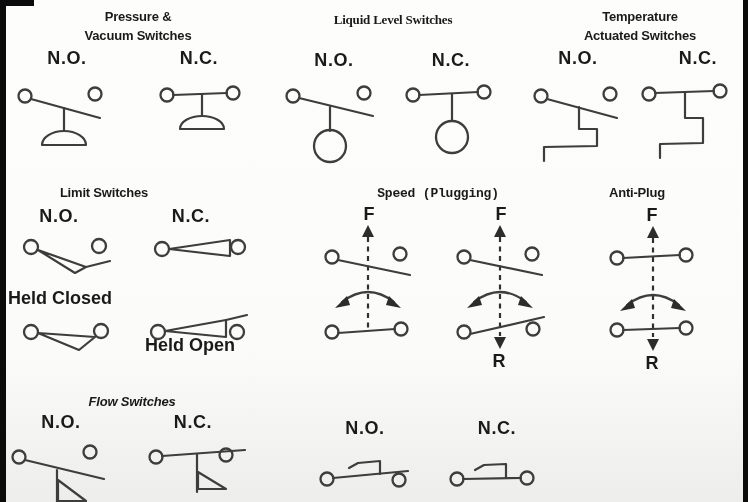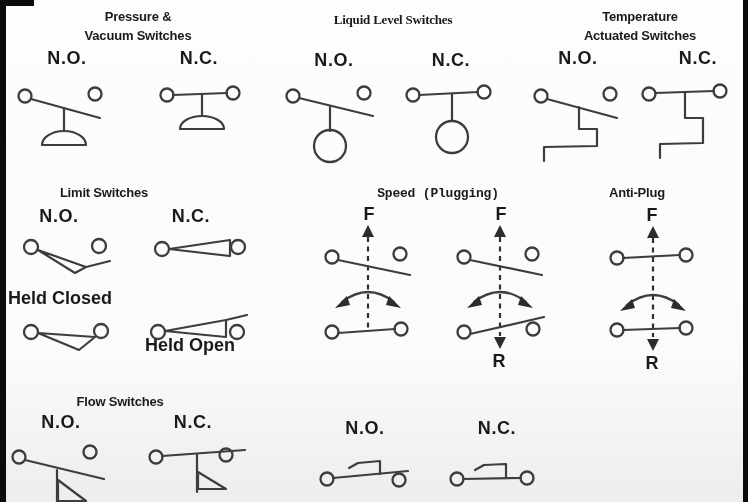--- a/index.html
+++ b/index.html
@@ -166,21 +166,21 @@
     <line class="ln" x1="18" y1="33" x2="75" y2="30"></line>
     <path class="ln" d="M22,80 Q48,60 74,80"></path>
     <polygon class="solid" points="15,86 27,74 30,83"></polygon>
     <polygon class="solid" points="81,86 69,74 66,83"></polygon>
     <circle class="c" cx="12" cy="105" r="6.5"></circle>
       <circle class="c" cx="81" cy="103" r="6.5"></circle>
     <line class="ln" x1="18" y1="105" x2="75" y2="103"></line>
     <polygon class="solid" points="48,126 42,114 54,114"></polygon>
   </svg>
 
-  <div class="lbl title" style="left:120px;top:392px;">Flow Switches</div>
+  <div class="lbl title" style="left:132px;top:392px;font-style:italic;">Flow Switches</div>
   <div class="lbl sub" style="left:61px;top:412px;">N.O.</div>
   <div class="lbl sub" style="left:193px;top:412px;">N.C.</div>
 
   <svg class="sym" style="left:6px;top:440px;" width="104" height="62" viewBox="0 0 104 62">
     <circle class="c" cx="13" cy="17" r="6.5"></circle>
       <circle class="c" cx="84" cy="12" r="6.5"></circle>
     <line class="ln" x1="19" y1="20" x2="98" y2="39"></line>
     <line class="ln" x1="51" y1="30" x2="51" y2="62"></line>
     <path class="ln" d="M52,40 L80,61 L52,61 Z"></path>
   </svg>

